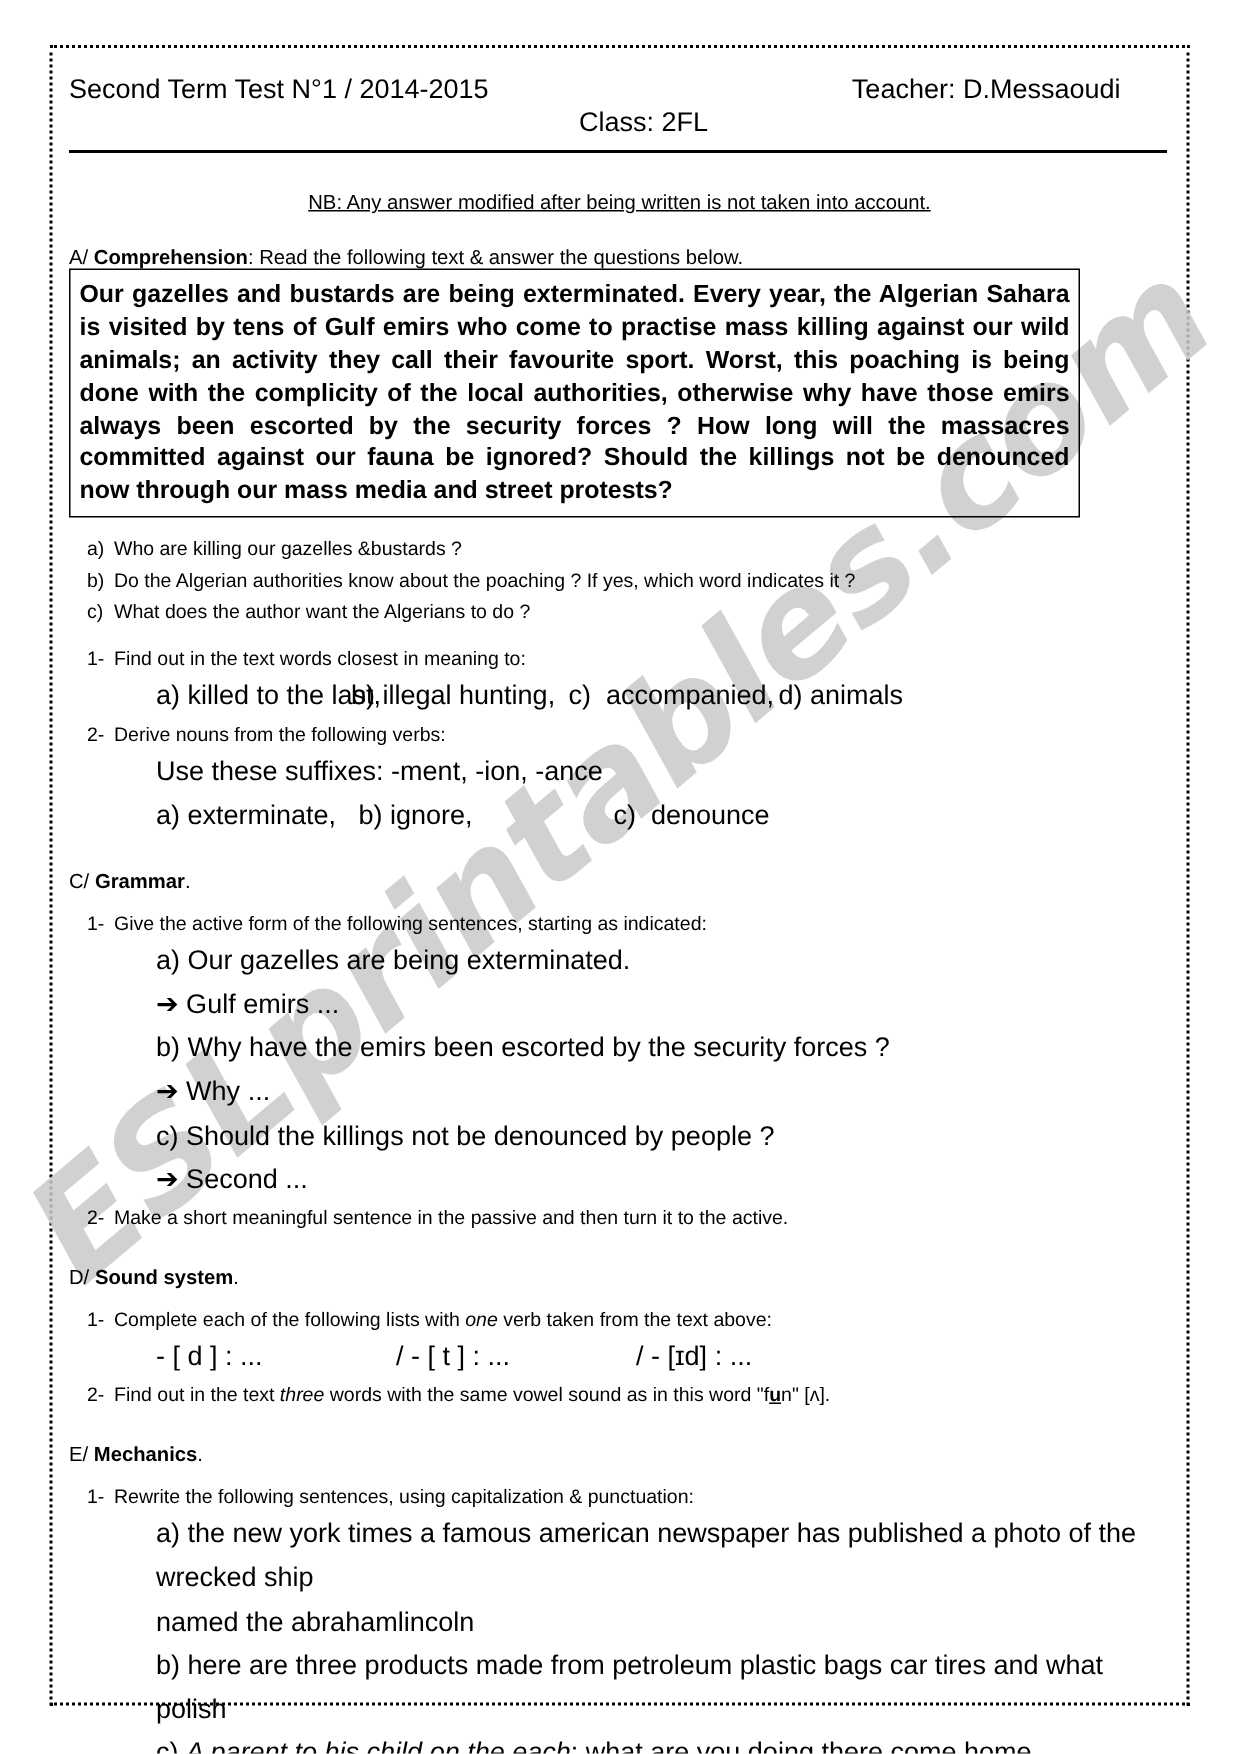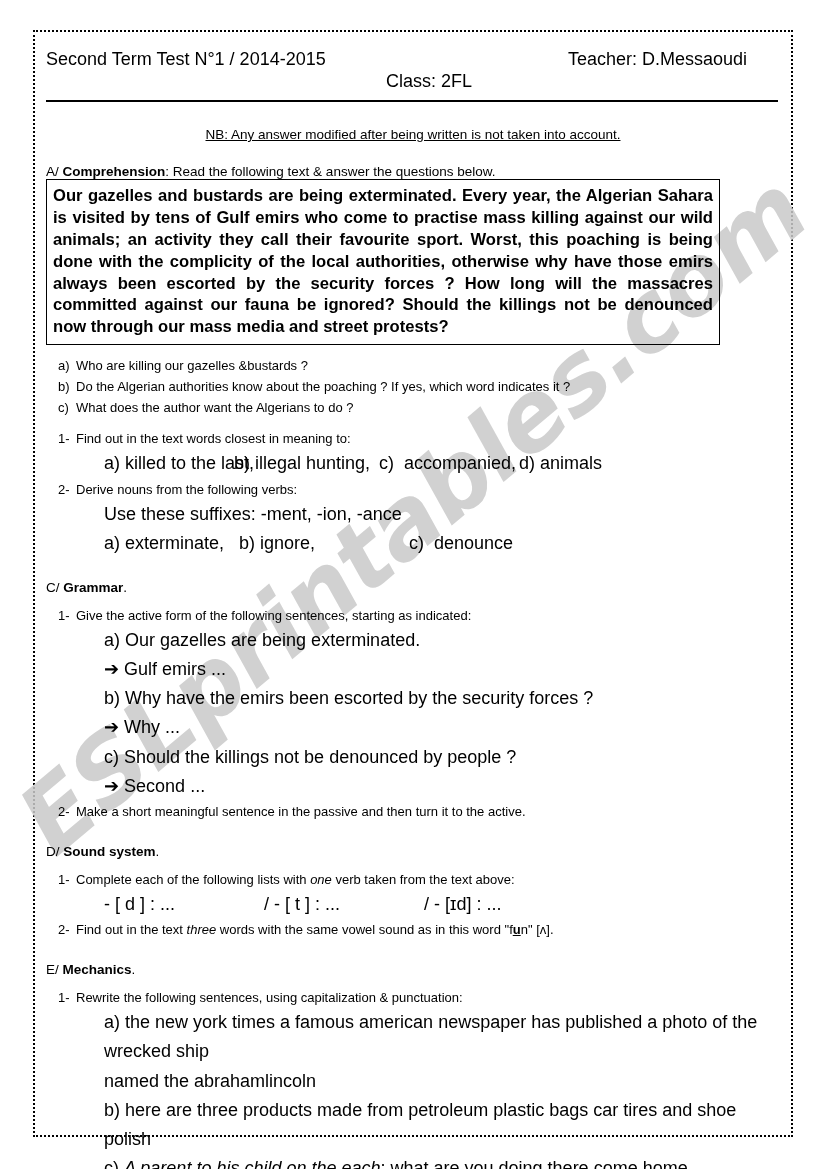--- a/index.html
+++ b/index.html
@@ -287,16 +287,16 @@
   </div>
 
   <ul class="qlist">
     <li>
       <span class="mark">1-</span>
       <span class="body">Rewrite the following sentences, using capitalization &amp; punctuation:</span>
     </li>
   </ul>
   <div class="subline">a) the new york times a famous american newspaper has published a photo of the wrecked ship</div>
   <div class="subline">named the abrahamlincoln</div>
-  <div class="subline">b) here are three products made from petroleum plastic bags car tires and shoe polish</div>
+  <div class="subline">b) here are three products made from petroleum plastic bags car tires and what polish</div>
   <div class="subline"><span>c) </span><em class="it">A parent to his child on the each</em><span>: what are you doing there come home immediately</span></div>
 
 </div>
 
 </body></html>

